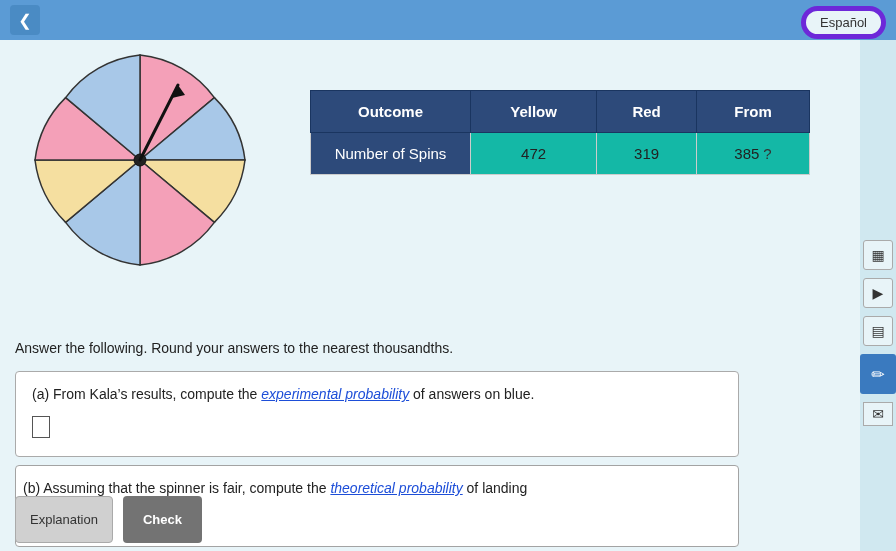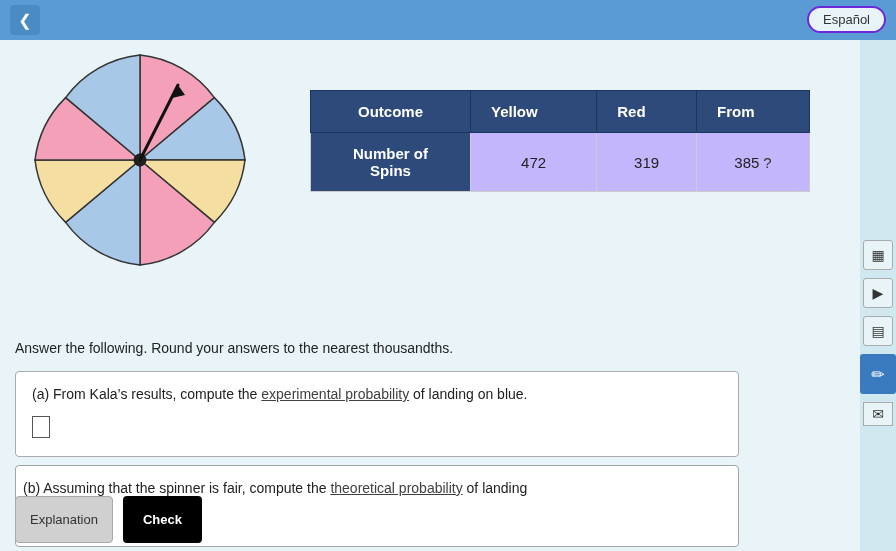--- a/index.html
+++ b/index.html
@@ -33,21 +33,21 @@
       align-items: center;
       justify-content: center;
       color: white;
       font-size: 16px;
       cursor: pointer;
     }
     .espanol-btn {
       position: absolute;
       right: 10px;
       top: 6px;
-      border: 2px solid #6d28d9;
+      border: 5px solid #6d28d9;
       border-radius: 20px;
       padding: 4px 14px;
       font-size: 13px;
       background: #e8f4f8;
       color: #333;
       cursor: pointer;
     }
 
     
     .main-content {
@@ -78,44 +78,44 @@
 
     .data-table {
       border-collapse: collapse;
       width: 100%;
     }
 
     .data-table th {
       background: #2d4a7a;
       color: white;
       padding: 12px 20px;
-      text-align: left;
+      text-align: center;
       font-size: 15px;
       font-weight: bold;
       border: 1px solid #1a3560;
     }
 
     .data-table th.outcome-header {
       text-align: center;
       width: 160px;
     }
 
     .data-table td {
-      background: #c4b5fd;
+      background: #14b8a6;
       padding: 12px 20px;
       text-align: center;
       font-size: 15px;
       border: 1px solid #ccc;
       color: #222;
     }
 
     .data-table td.row-label {
       background: #2d4a7a;
       color: white;
-      font-weight: bold;
+      font-weight: normal;
       text-align: center;
     }
 
     
     .question-mark {
       color: #333;
       font-size: 15px;
       margin-left: 4px;
     }
 
@@ -142,21 +142,22 @@
     }
 
     .question-text {
       font-size: 14px;
       color: #222;
       margin-bottom: 10px;
     }
 
     .underline-link {
       text-decoration: underline;
-      color: #404040;
+      color: #1d4ed8;
+      font-style: italic;
     }
 
     .input-box {
       width: 18px;
       height: 22px;
       border: 1px solid #555;
       display: inline-block;
       margin-top: 4px;
     }
 
@@ -235,21 +236,21 @@
       background: #d0d0d0;
       border: 1px solid #aaa;
       border-radius: 4px;
       padding: 6px 14px;
       font-size: 13px;
       cursor: pointer;
       color: #333;
     }
 
     .check-btn {
-      background: #000000;
+      background: #737373;
       border: none;
       border-radius: 4px;
       padding: 16px 20px;
       font-size: 13px;
       cursor: pointer;
       color: white;
       font-weight: bold;
     }
 
     
@@ -317,21 +318,21 @@
         </tr>
       </tbody>
     </table>
   </div>
 
   <div class="answer-section">
     <p class="instruction-text">Answer the following. Round your answers to the nearest thousandths.</p>
 
     <div class="question-box">
       <p class="question-text">
-        <span>(a)  From Kala’s results, compute the </span><span class="underline-link">experimental probability</span><span> of landing on blue.</span>
+        <span>(a)  From Kala’s results, compute the </span><span class="underline-link">experimental probability</span><span> of answers on blue.</span>
       </p>
       <div class="input-box"></div>
     </div>
 
     <div class="question-box-b">
       <p class="question-text">
         <span>(b)  Assuming that the spinner is fair, compute the </span><span class="underline-link">theoretical probability</span><span> of landing</span>
       </p>
       <p class="question-text">on blue.</p>
     </div>

